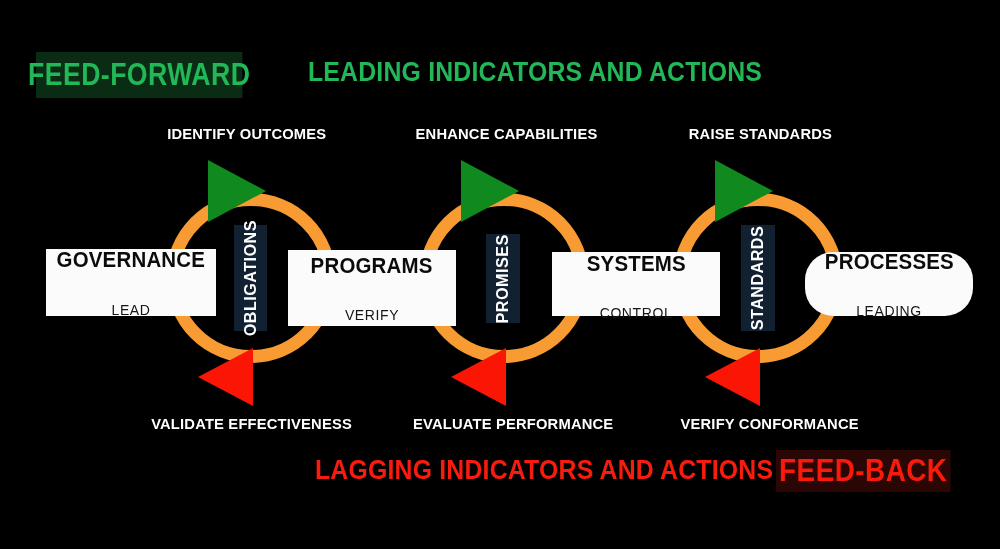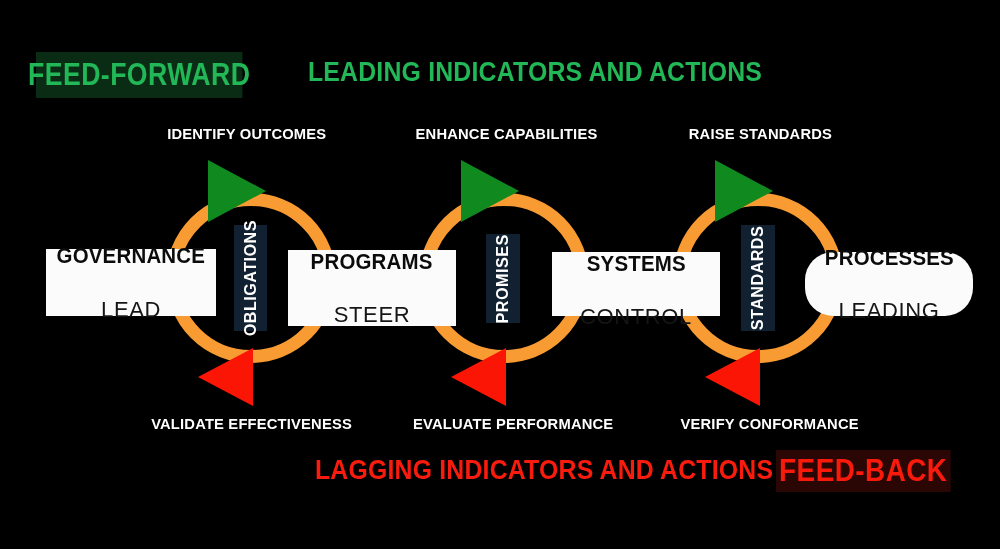--- a/index.html
+++ b/index.html
@@ -95,21 +95,21 @@
   .pbox .ttl{
     color:#0b0b0b;
     font-size:22px;
     font-weight:700;
     letter-spacing:0.2px;
     transform:scaleX(0.93);
     line-height:1.05;
   }
   .pbox .sub{
     color:#151515;
-    font-size:22px;
+    font-size:14px;
     font-weight:400;
     letter-spacing:0.6px;
     margin-top:7px;
     line-height:1;
   }
 
   
   .vbox{
     position:absolute;
     background:#122132;
@@ -167,21 +167,21 @@
     <span>STANDARDS</span>
   </div>
 
   <div class="pbox" style="left:38px;top:249px;width:170px;height:67px;">
     <div class="ttl">GOVERNANCE</div>
     <div class="sub">LEAD</div>
   </div>
 
   <div class="pbox" style="left:280px;top:250px;width:168px;height:76px;">
     <div class="ttl">PROGRAMS</div>
-    <div class="sub">STEER</div>
+    <div class="sub">VERIFY</div>
   </div>
 
   <div class="pbox" style="left:544px;top:252px;width:168px;height:64px;justify-content:space-between;">
     <div class="ttl">SYSTEMS</div>
     <div class="sub">CONTROL</div>
   </div>
 
   <div class="pbox" style="left:797px;top:252px;width:168px;height:64px;border-radius:28px;">
     <div class="ttl">PROCESSES</div>
     <div class="sub">LEADING</div>

